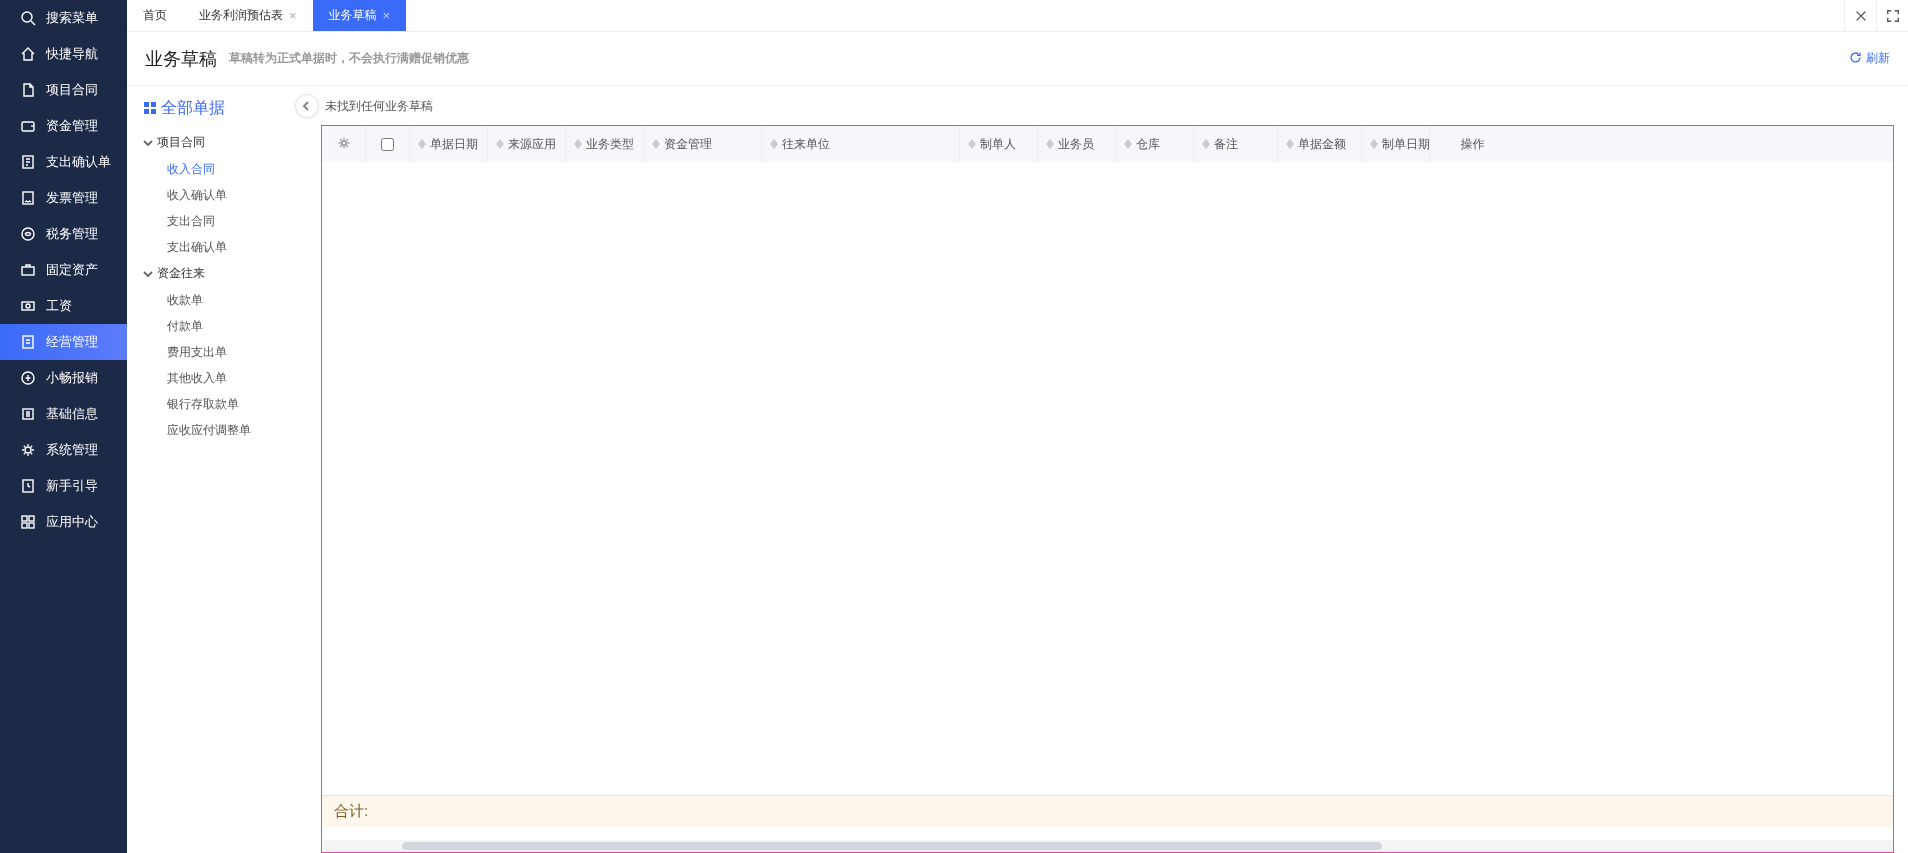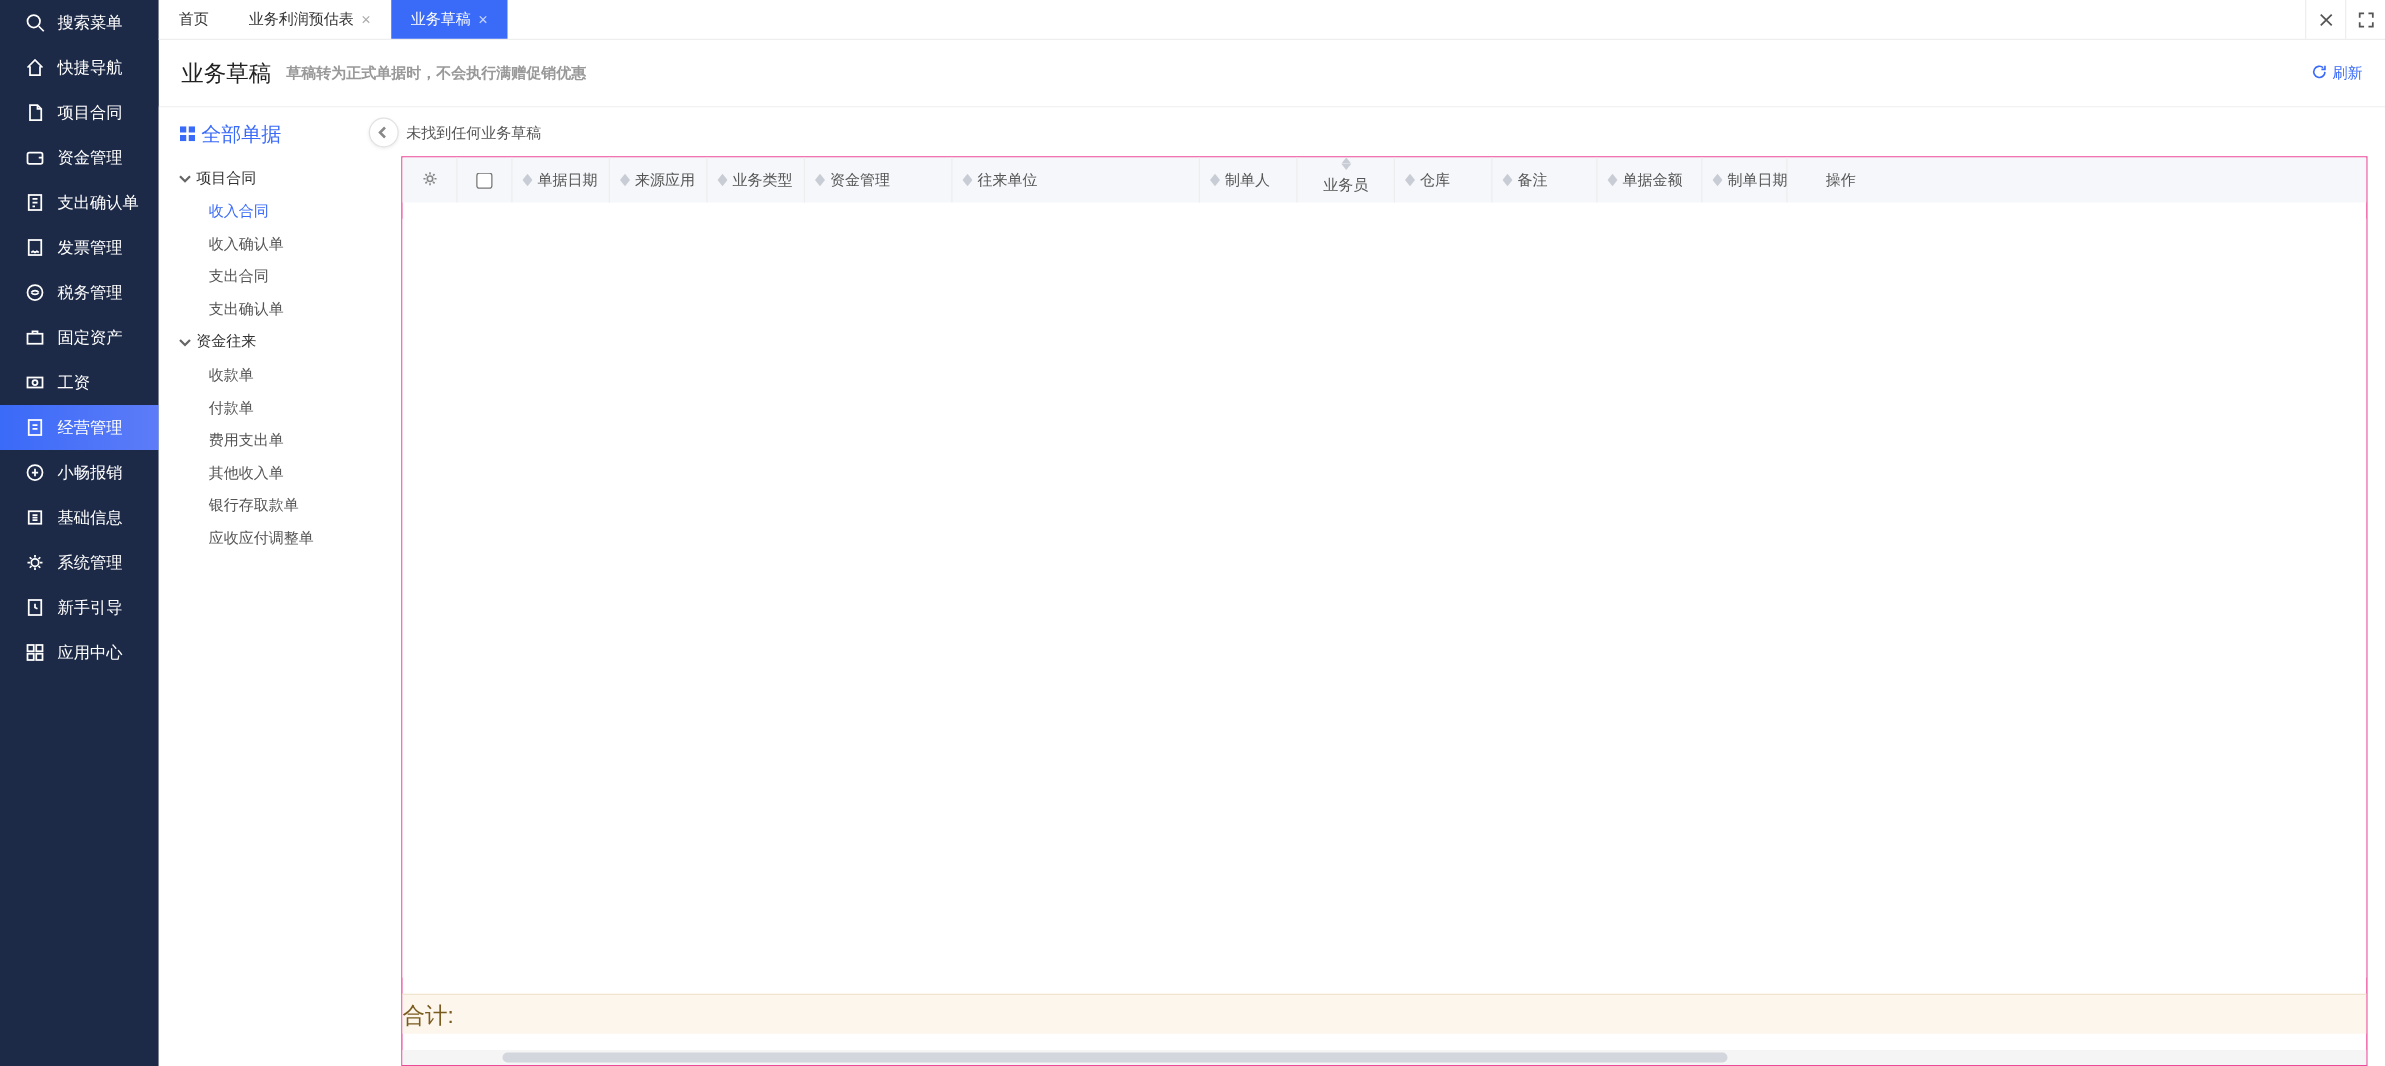--- a/index.html
+++ b/index.html
@@ -54,21 +54,21 @@
 .table-wrap { flex: 1; display: flex; flex-direction: column; min-height: 0; border: 1px solid #ec4899; gap: 13px; }
 .table-header { display: flex; background: #f5f7fa; height: 36px; align-items: stretch; }
 .th { display: flex; align-items: center; border-right: 1px solid #eee; font-size: 12px; color: #555; padding: 0 8px; gap: 4px; white-space: nowrap; }
 .th:last-child { border-right: none; }
 .th.center { justify-content: center; }
 .sort-arrows { display: inline-flex; flex-direction: column; line-height: 0; }
 .sort-arrows svg { width: 8px; height: 5px; fill: #c8ccd4; }
 .th .gear svg { width: 14px; height: 14px; stroke: #888; fill: none; stroke-width: 1.5; }
 .th input[type=checkbox] { width: 13px; height: 13px; }
 .table-body { flex: 1; background: #fff; }
-.table-footer { height: 32px; background: #fdf6ec; display: flex; align-items: center; font-size: 18px; color: #7a5b1f; border-top: 1px solid #f0e6cf; }
+.table-footer { height: 32px; background: #fdf6ec; display: flex; align-items: center; font-size: 15px; color: #7a5b1f; padding-left: 12px; border-top: 1px solid #f0e6cf; }
 .hscroll { height: 12px; background: #f5f5f5; position: relative; overflow: hidden; }
 .hscroll-thumb { position: absolute; left: 80px; top: 2px; height: 8px; width: 980px; background: #d3d6dc; border-radius: 4px; }
 </style>
 </head>
 <body>
 
 <div class="sidebar" id="sidebar">
     <div class="sidebar-item">
       <span class="sidebar-icon">
         <svg viewBox="0 0 16 16">
@@ -362,21 +362,21 @@
               <span class="sort-arrows">
                 <svg viewBox="0 0 8 5">
                   <path d="M4 0L0 5h8z"></path>
                 </svg>
                 <svg viewBox="0 0 8 5">
                   <path d="M4 5L0 0h8z"></path>
                 </svg>
               </span>
               <span>制单人</span>
             </div>
-            <div class="th" style="width: 78px; flex-direction: column;">
+            <div class="th" style="width: 78px;">
               <span class="sort-arrows">
                 <svg viewBox="0 0 8 5">
                   <path d="M4 0L0 5h8z"></path>
                 </svg>
                 <svg viewBox="0 0 8 5">
                   <path d="M4 5L0 0h8z"></path>
                 </svg>
               </span>
               <span>业务员</span>
             </div>

